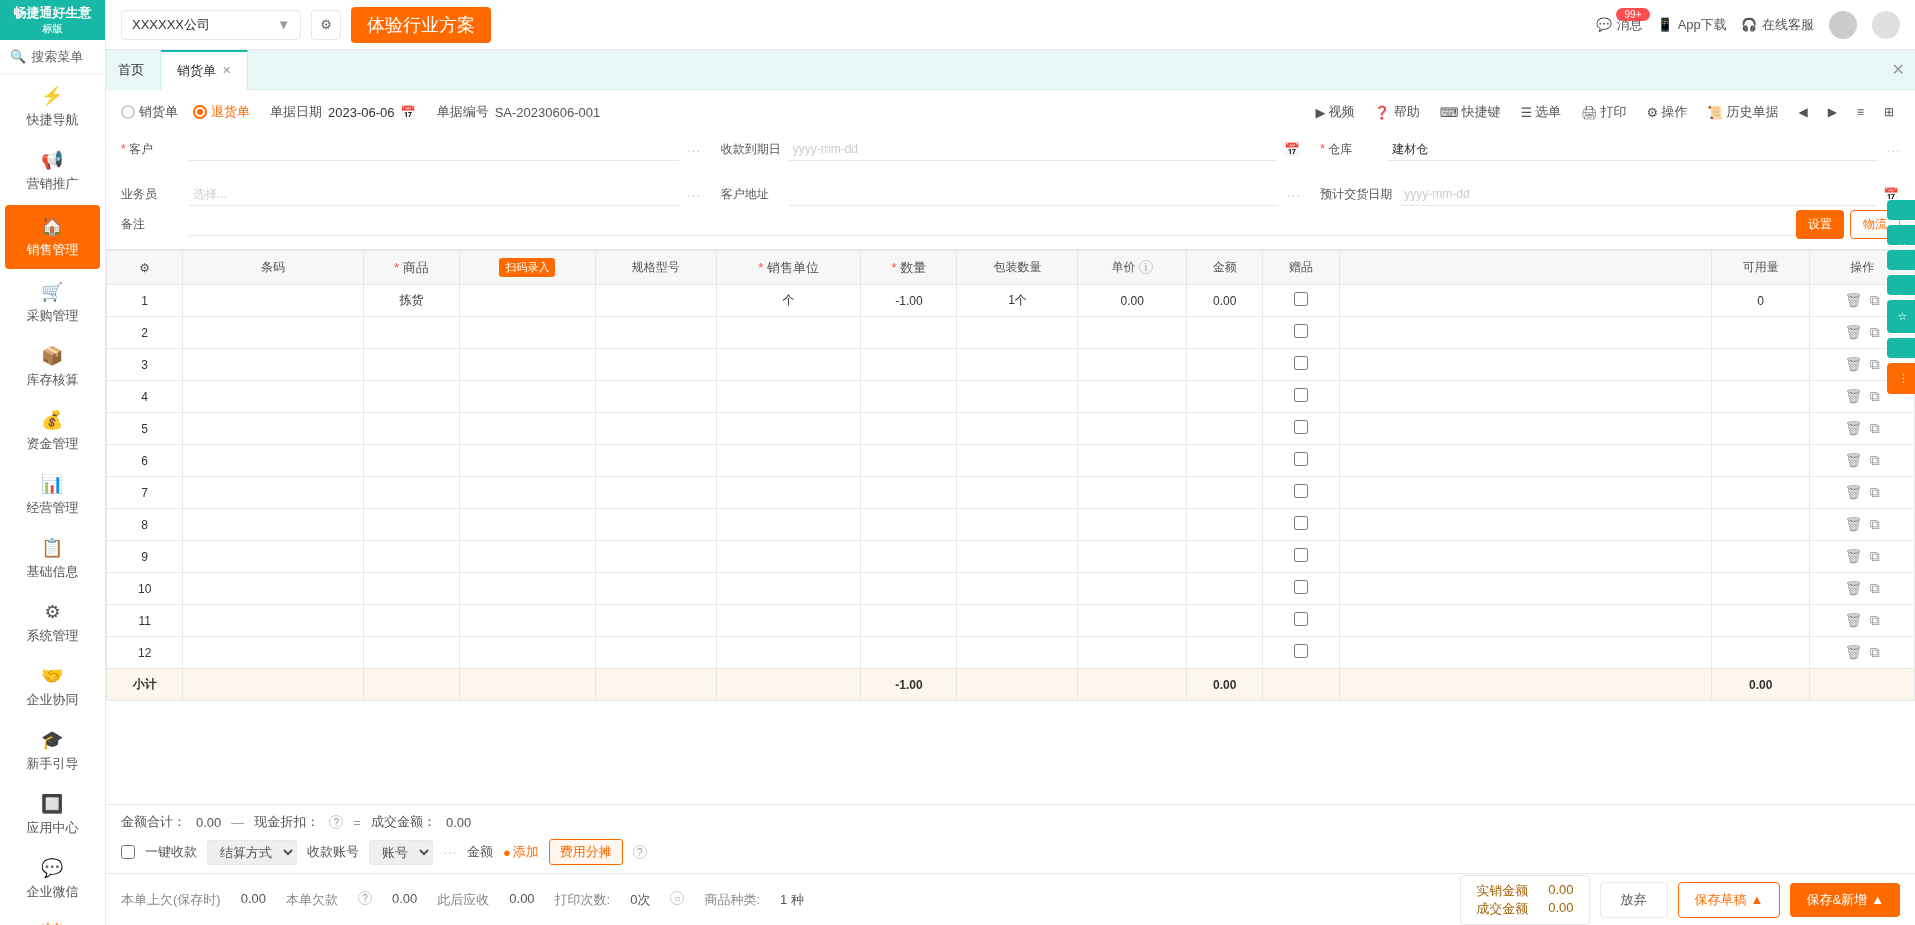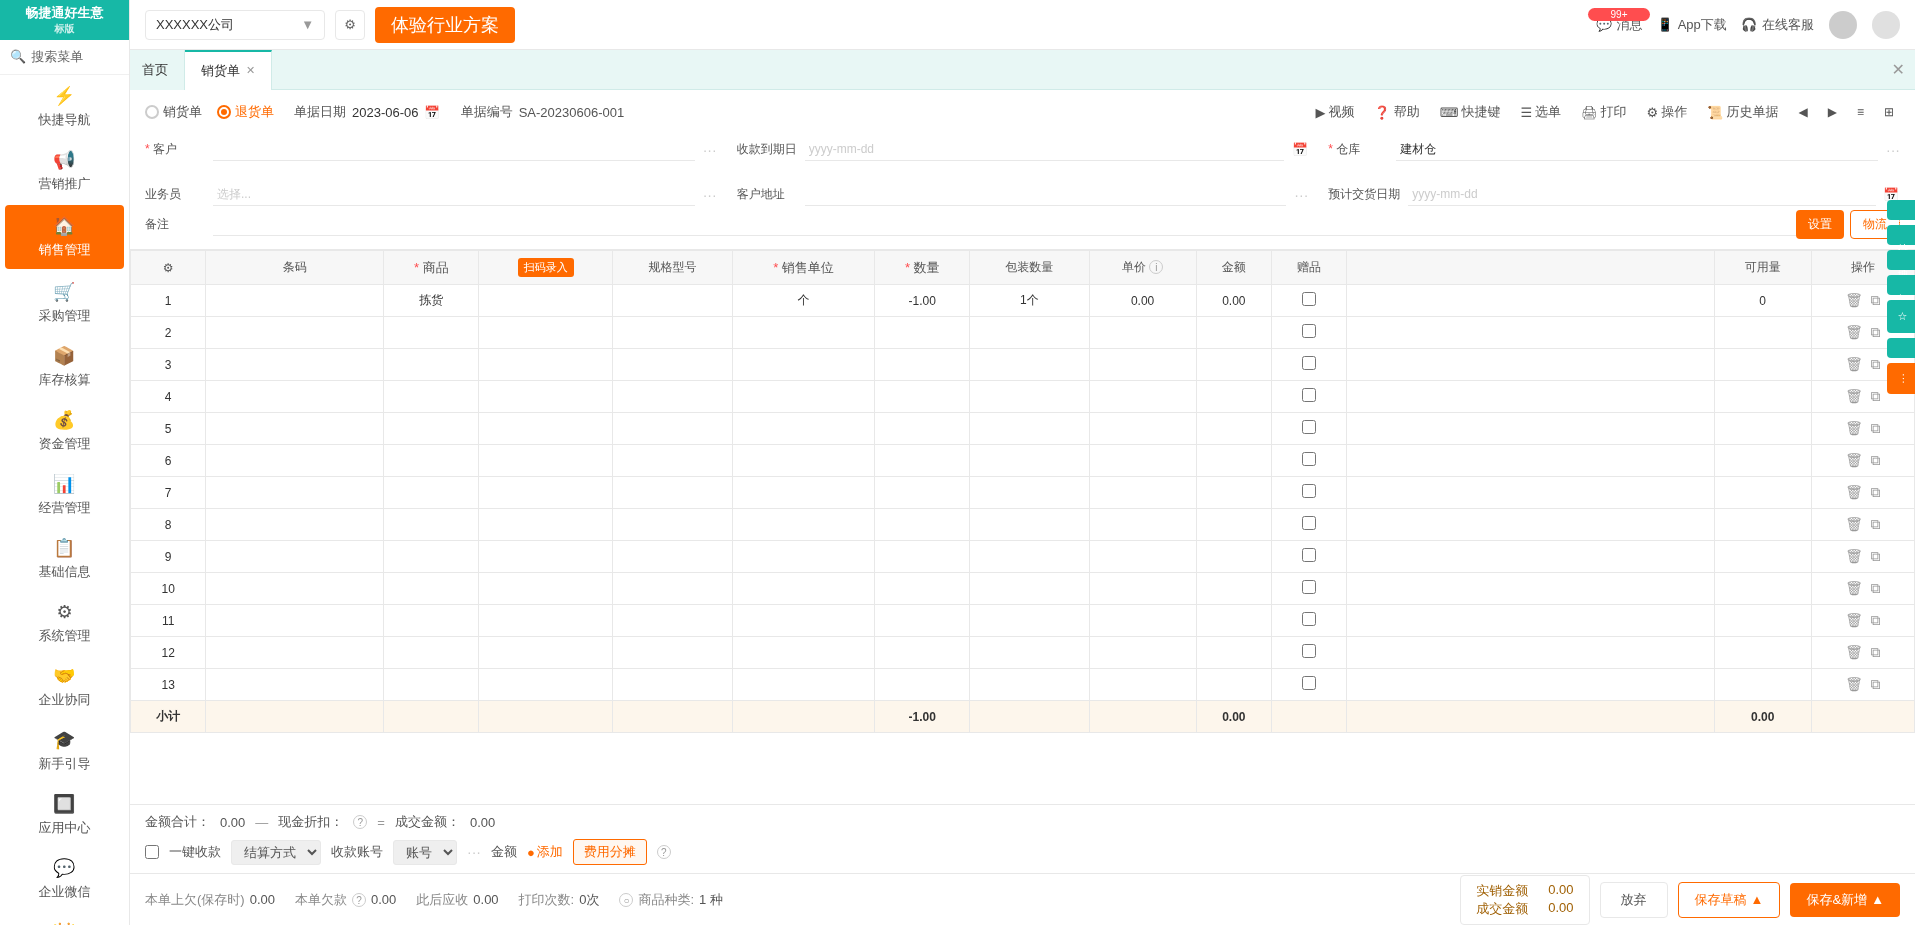--- a/index.html
+++ b/index.html
@@ -1,38 +1,38 @@
 <!DOCTYPE html>
 <html><head>
   <meta charset="utf-8">
   <style>
     * { box-sizing: border-box; margin: 0; padding: 0; font-family: 'Microsoft YaHei', Arial, sans-serif; font-size: 13px; }
     body { width: 1915px; height: 925px; overflow: hidden; background: #f0f2f5; display: flex; }
 
     
-    .sidebar { width: 130px; height: 925px; background: #fff; display: flex; flex-direction: column; border-right: 1px solid #e8e8e8; flex-shrink: 0; }
+    .sidebar { width: 106px; height: 925px; background: #fff; display: flex; flex-direction: column; border-right: 1px solid #e8e8e8; flex-shrink: 0; }
     .sidebar-logo { background: #17b8a6; height: 50px; display: flex; align-items: center; justify-content: center; color: white; font-weight: bold; font-size: 12px; padding: 5px; text-align: center; line-height: 1.3; }
     .sidebar-logo .sub { font-size: 10px; color: rgba(255,255,255,0.8); }
     .sidebar-search { display: flex; align-items: center; padding: 8px 10px; color: #666; cursor: pointer; font-size: 12px; gap: 5px; border-bottom: 1px solid #f0f0f0; }
     .sidebar-item { display: flex; flex-direction: column; align-items: center; padding: 10px 5px; cursor: pointer; color: #555; gap: 4px; font-size: 11px; }
     .sidebar-item.active { background: #ff6a00; color: white; border-radius: 4px; margin: 2px 5px; }
     .sidebar-item .icon { font-size: 18px; }
 
     
     .main { flex: 1; display: flex; flex-direction: column; height: 925px; overflow: hidden; }
 
     
     .topbar { height: 50px; background: #fff; display: flex; align-items: center; padding: 0 15px; border-bottom: 1px solid #e8e8e8; gap: 10px; }
     .company-select { display: flex; align-items: center; border: 1px solid #e8e8e8; border-radius: 4px; padding: 5px 10px; min-width: 180px; cursor: pointer; gap: 5px; color: #333; }
     .company-select .arrow { color: #999; margin-left: auto; }
     .gear-btn { width: 30px; height: 30px; border: 1px solid #e8e8e8; border-radius: 4px; display: flex; align-items: center; justify-content: center; cursor: pointer; color: #666; }
     .trial-btn { background: #ff6a00; color: white; border: none; border-radius: 4px; padding: 6px 16px; cursor: pointer; font-size: 18px; }
     .topbar-right { margin-left: auto; display: flex; align-items: center; gap: 15px; }
     .topbar-right-item { display: flex; align-items: center; gap: 4px; color: #555; cursor: pointer; font-size: 12px; position: relative; }
-    .badge { background: #ff4d4f; color: white; border-radius: 10px; padding: 1px 23px; font-size: 10px; position: absolute; top: -8px; right: -8px; }
+    .badge { background: #ff4d4f; color: white; border-radius: 10px; padding: 1px 9px; font-size: 10px; position: absolute; top: -8px; right: -8px; }
     .avatar { width: 28px; height: 28px; background: #ccc; border-radius: 50%; }
 
     
     .tabbar { height: 40px; background: #e8f7f5; display: flex; align-items: center; padding: 0 0; border-bottom: 1px solid #d0ebe8; }
     .tab { padding: 0 16px; height: 40px; display: flex; align-items: center; cursor: pointer; color: #555; gap: 6px; font-size: 13px; border-right: 1px solid #d0ebe8; }
     .tab.home { background: #e8f7f5; color: #333; padding-left: 12px; }
     .tab.active { background: white; color: #333; border-top: 2px solid #17b8a6; }
     .tab .close { color: #999; font-size: 11px; cursor: pointer; }
     .tab-close-all { margin-left: auto; padding: 0 10px; color: #999; cursor: pointer; font-size: 16px; }
 
@@ -78,21 +78,21 @@
     .footer-calc .minus { color: #999; }
     .footer-calc .equals { color: #999; }
     .footer-payment { display: flex; align-items: center; gap: 10px; margin-top: 8px; color: #555; font-size: 12px; }
     .payment-checkbox { width: 14px; height: 14px; }
     .settle-select { border: 1px solid #e8e8e8; border-radius: 3px; padding: 3px 8px; color: #555; }
     .add-btn { background: none; border: none; color: #ff6a00; cursor: pointer; display: flex; align-items: center; gap: 2px; }
     .expense-btn { background: #fff7f0; border: 1px solid #ff6a00; color: #ff6a00; border-radius: 3px; padding: 3px 10px; cursor: pointer; }
 
     
     .bottom-bar { height: 52px; background: white; border-top: 1px solid #e8e8e8; display: flex; align-items: center; padding: 0 15px; gap: 20px; }
-    .bottom-info { display: flex; align-items: center; gap: 5px; color: #555; font-size: 12px; }
+    .bottom-info { display: flex; align-items: flex-start; gap: 20px; color: #555; font-size: 12px; }
     .bottom-info .label { color: #888; }
     .bottom-right { margin-left: auto; display: flex; align-items: center; gap: 10px; }
     .summary-box { background: white; border: 1px solid #e8e8e8; padding: 6px 15px; border-radius: 4px; text-align: right; }
     .summary-row { display: flex; justify-content: space-between; gap: 20px; font-size: 12px; color: #a16207; }
     .discard-btn { border: 1px solid #e8e8e8; background: white; color: #555; border-radius: 4px; padding: 8px 20px; cursor: pointer; font-size: 13px; }
     .save-draft-btn { border: 1px solid #ff6a00; background: white; color: #ff6a00; border-radius: 4px; padding: 8px 16px; cursor: pointer; font-size: 13px; display: flex; align-items: center; gap: 4px; }
     .save-new-btn { background: #ff6a00; color: white; border: none; border-radius: 4px; padding: 8px 16px; cursor: pointer; font-size: 13px; display: flex; align-items: center; gap: 4px; }
 
     
     .floating-right { position: fixed; right: 0; top: 200px; display: flex; flex-direction: column; gap: 2px; z-index: 100; }
@@ -564,39 +564,20 @@
       <td></td>
       <td></td>
       <td class="checkbox-cell"><input type="checkbox" class="table-checkbox" style=""></td>
       <td></td>
       <td></td>
       <td>
         <button class="op-btn">🗑</button>
         <button class="op-btn">⧉</button>
       </td>
     </tr>
-            <tr>
-      <td>13</td>
-      <td><input style="border: none; outline: none; width: 80px; font-size: 12px;"></td>
-      <td></td>
-      <td></td>
-      <td></td>
-      <td></td>
-      <td class=""></td>
-      <td></td>
-      <td></td>
-      <td></td>
-      <td class="checkbox-cell"><input type="checkbox" class="table-checkbox" style=""></td>
-      <td></td>
-      <td></td>
-      <td>
-        <button class="op-btn">🗑</button>
-        <button class="op-btn">⧉</button>
-      </td>
-    </tr>
           </tbody>
         <tfoot>
           <tr class="subtotal">
             <td>小计</td>
             <td></td>
             <td></td>
             <td></td>
             <td></td>
             <td></td>
             <td class="qty-negative">-1.00</td>

